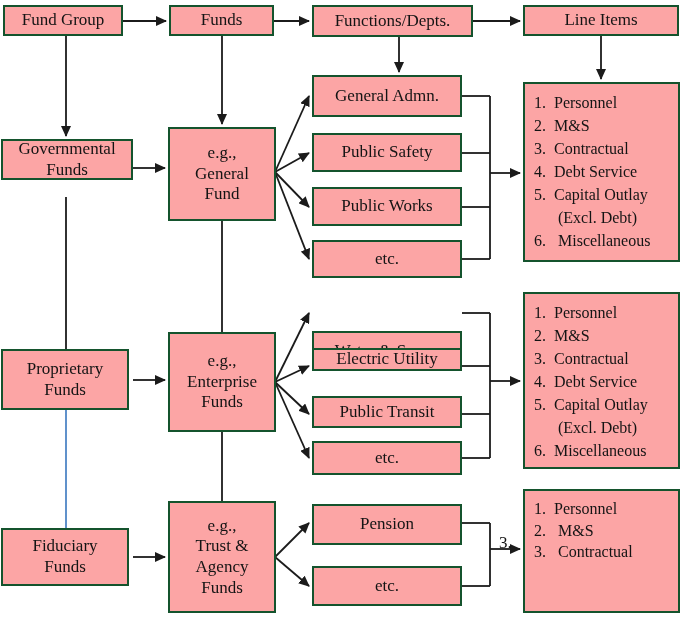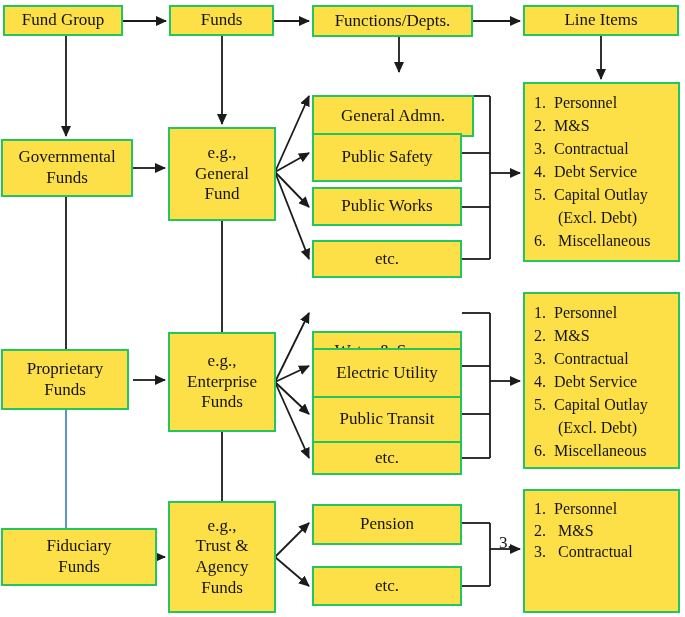--- a/index.html
+++ b/index.html
@@ -2,21 +2,21 @@
 <html><head>
 <meta charset="utf-8">
 <style>
   html,body{margin:0;padding:0;background:#ffffff;}
   .stage{
     position:relative;width:685px;height:617px;background:#ffffff;
     font-family:"Liberation Serif","DejaVu Serif",serif;color:#141414;overflow:hidden;
   }
   .stage svg{position:absolute;left:0;top:0;}
   .box{
-    position:absolute;box-sizing:border-box;border:2px solid #22c55e;background:#fde047;
+    position:absolute;box-sizing:border-box;border:2px solid #14532d;background:#fca5a5;
     display:flex;align-items:center;justify-content:center;text-align:center;
     font-size:17px;line-height:1.22;white-space:pre-line;
   }
   .items{
     flex-direction:column;align-items:flex-start;justify-content:flex-start;
     text-align:left;padding:7px 2px 2px 9px;white-space:normal;border-width:2px;
   }
   .items .li{white-space:pre-wrap;font-size:16px;line-height:23px;}
   .items.small .li{line-height:21.5px;}
   .stray{position:absolute;left:499px;top:534px;font-size:17px;line-height:1;}
@@ -85,46 +85,46 @@
       <line x1="490" y1="523" x2="490" y2="586"></line>
       <line x1="490" y1="549" x2="520" y2="549" marker-end="url(#ah)"></line>
     </g>
   </svg>
 
   <div class="box" style="left:3px;top:5px;width:120px;height:31px;">Fund Group</div>
   <div class="box" style="left:169px;top:5px;width:105px;height:31px;">Funds</div>
   <div class="box" style="left:312px;top:5px;width:161px;height:32px;">Functions/Depts.</div>
   <div class="box" style="left:523px;top:5px;width:156px;height:31px;">Line Items</div>
 
-  <div class="box" style="left:1px;top:139px;width:132px;height:58px;">Governmental
+  <div class="box" style="left:1px;top:139px;width:132px;height:41px;">Governmental
 Funds</div>
   <div class="box" style="left:1px;top:349px;width:128px;height:61px;">Proprietary
 Funds</div>
-  <div class="box" style="left:1px;top:528px;width:156px;height:58px;">Fiduciary
+  <div class="box" style="left:1px;top:528px;width:128px;height:58px;">Fiduciary
 Funds</div>
 
   <div class="box" style="left:168px;top:127px;width:108px;height:94px;">e.g.,
 General
 Fund</div>
   <div class="box" style="left:168px;top:332px;width:108px;height:100px;">e.g.,
 Enterprise
 Funds</div>
   <div class="box" style="left:168px;top:501px;width:108px;height:112px;">e.g.,
 Trust &amp;
 Agency
 Funds</div>
 
-  <div class="box" style="left:312px;top:75px;width:162px;height:42px;margin-top:20px;">General Admn.</div>
-  <div class="box" style="left:312px;top:133px;width:150px;height:49px;">Public Safety</div>
+  <div class="box" style="left:312px;top:75px;width:150px;height:42px;">General Admn.</div>
+  <div class="box" style="left:312px;top:133px;width:150px;height:39px;">Public Safety</div>
   <div class="box" style="left:312px;top:187px;width:150px;height:39px;">Public Works</div>
   <div class="box" style="left:312px;top:240px;width:150px;height:38px;">etc.</div>
 
   <div class="box" style="left:312px;top:293px;width:150px;height:40px;margin-top:38px;">Water &amp; Sewer</div>
-  <div class="box" style="left:312px;top:348px;width:150px;height:50px;font-family:Liberation Serif, serif;">Electric Utility</div>
-  <div class="box" style="left:312px;top:396px;width:150px;height:47px;">Public Transit</div>
+  <div class="box" style="left:312px;top:348px;width:150px;height:23px;font-family:Liberation Serif, serif;">Electric Utility</div>
+  <div class="box" style="left:312px;top:396px;width:150px;height:32px;">Public Transit</div>
   <div class="box" style="left:312px;top:441px;width:150px;height:34px;">etc.</div>
 
   <div class="box" style="left:312px;top:504px;width:150px;height:41px;">Pension</div>
   <div class="box" style="left:312px;top:566px;width:150px;height:40px;">etc.</div>
 
   <div class="box items" style="left:523px;top:82px;width:157px;height:180px;">
       <div class="li">1.  Personnel</div>
       <div class="li">2.  M&amp;S</div>
       <div class="li">3.  Contractual</div>
       <div class="li">4.  Debt Service</div>

